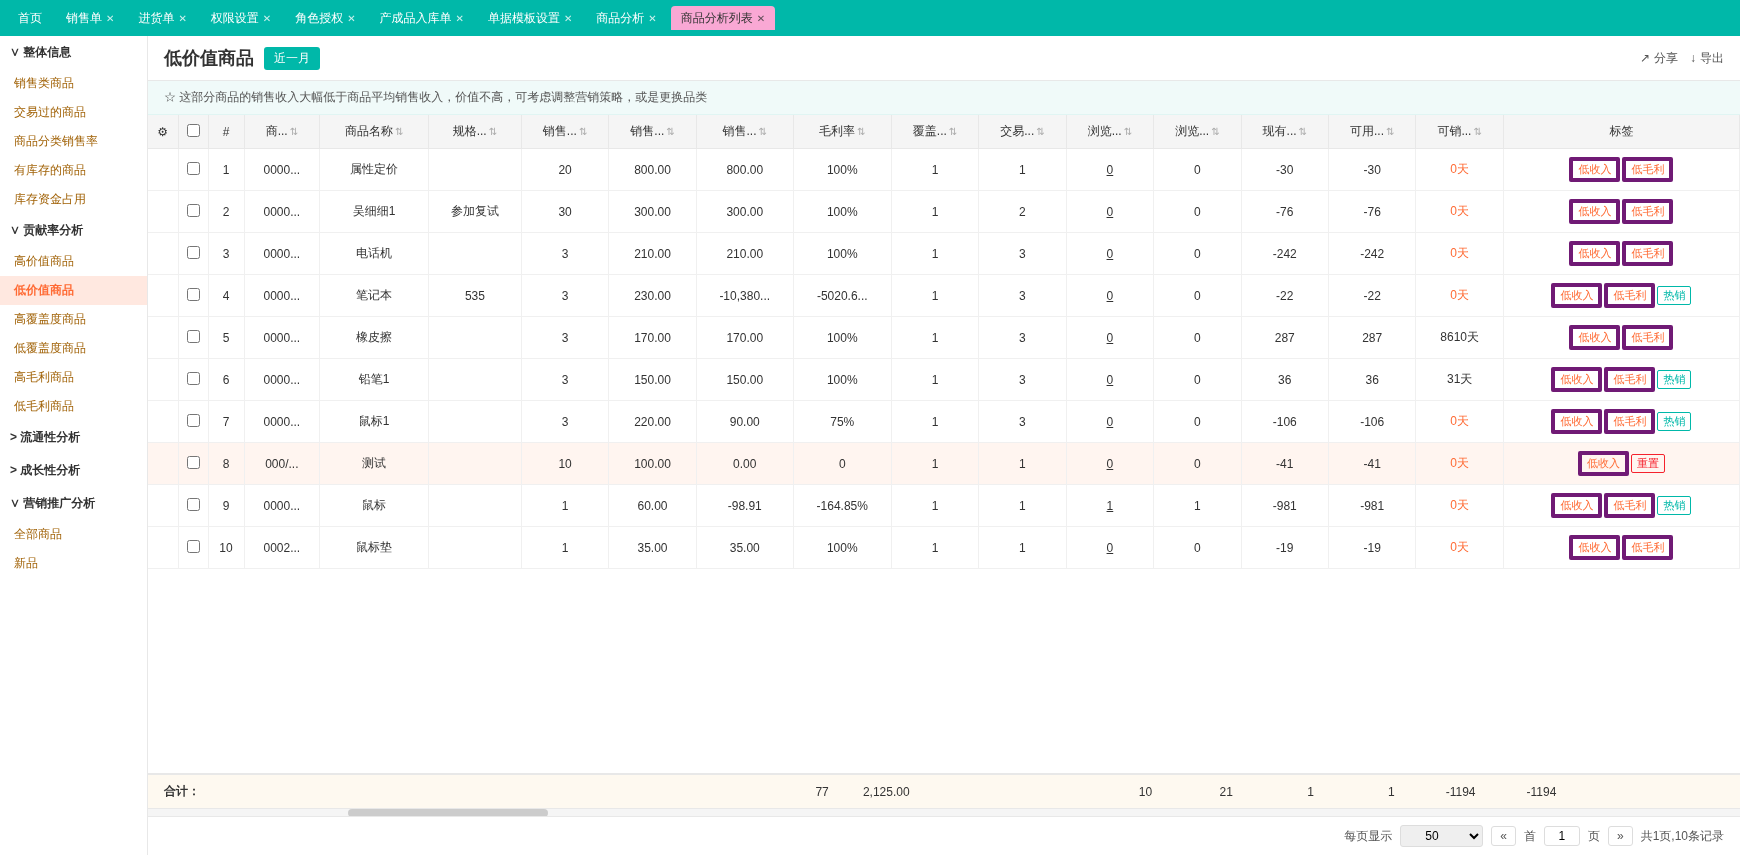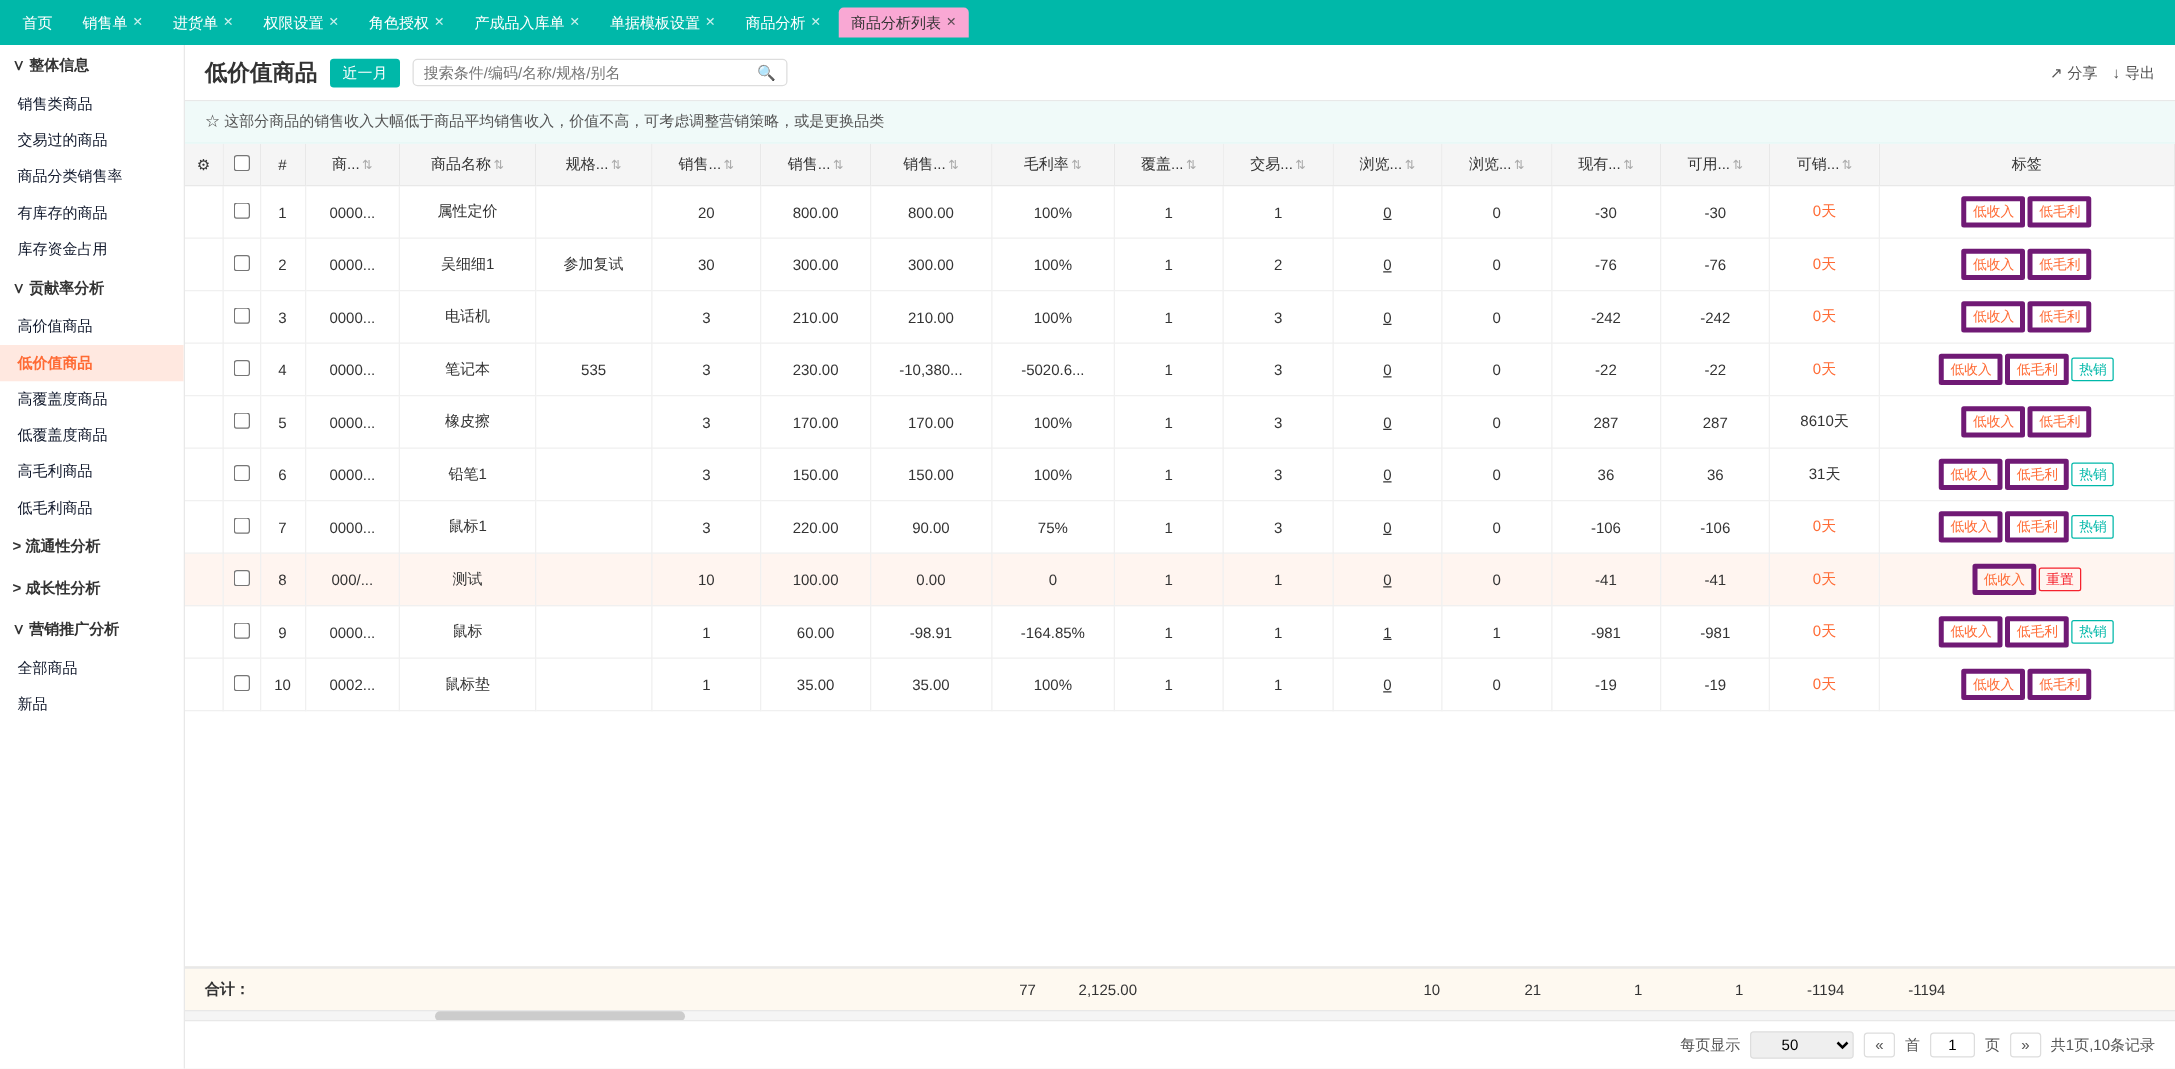--- a/index.html
+++ b/index.html
@@ -47,21 +47,21 @@
       align-items: center;
       justify-content: space-between;
       padding: 8px 10px;
       color: #333;
       font-weight: bold;
       cursor: pointer;
       text-align: center;
     }
     .sidebar-item {
       padding: 6px 14px;
-      color: #0f172a;
+      color: #a16207;
       cursor: pointer;
       white-space: nowrap;
     }
     .sidebar-item.active { background: #ffe8e0; color: #ff6b35; font-weight: bold; }
 
     
     .content-area {
       flex: 1;
       display: flex;
       flex-direction: column;
@@ -333,24 +333,20 @@
     </div>
     <div class="sidebar-item">全部商品</div>
     <div class="sidebar-item">新品</div>
   </div>
 
   <div class="content-area">
 
     <div class="content-header">
       <span class="page-title">低价值商品</span>
       <button class="time-filter-btn">近一月</button>
-      <div class="search-input-wrap">
-        <input type="text" placeholder="搜索条件/编码/名称/规格/别名" style="">
-        <span class="search-icon">🔍</span>
-      </div>
       <div class="header-right">
         <div class="action-btn">
           <span>↗</span>
           <span>分享</span>
         </div>
         <div class="action-btn">
           <span>↓</span>
           <span>导出</span>
         </div>
       </div>

